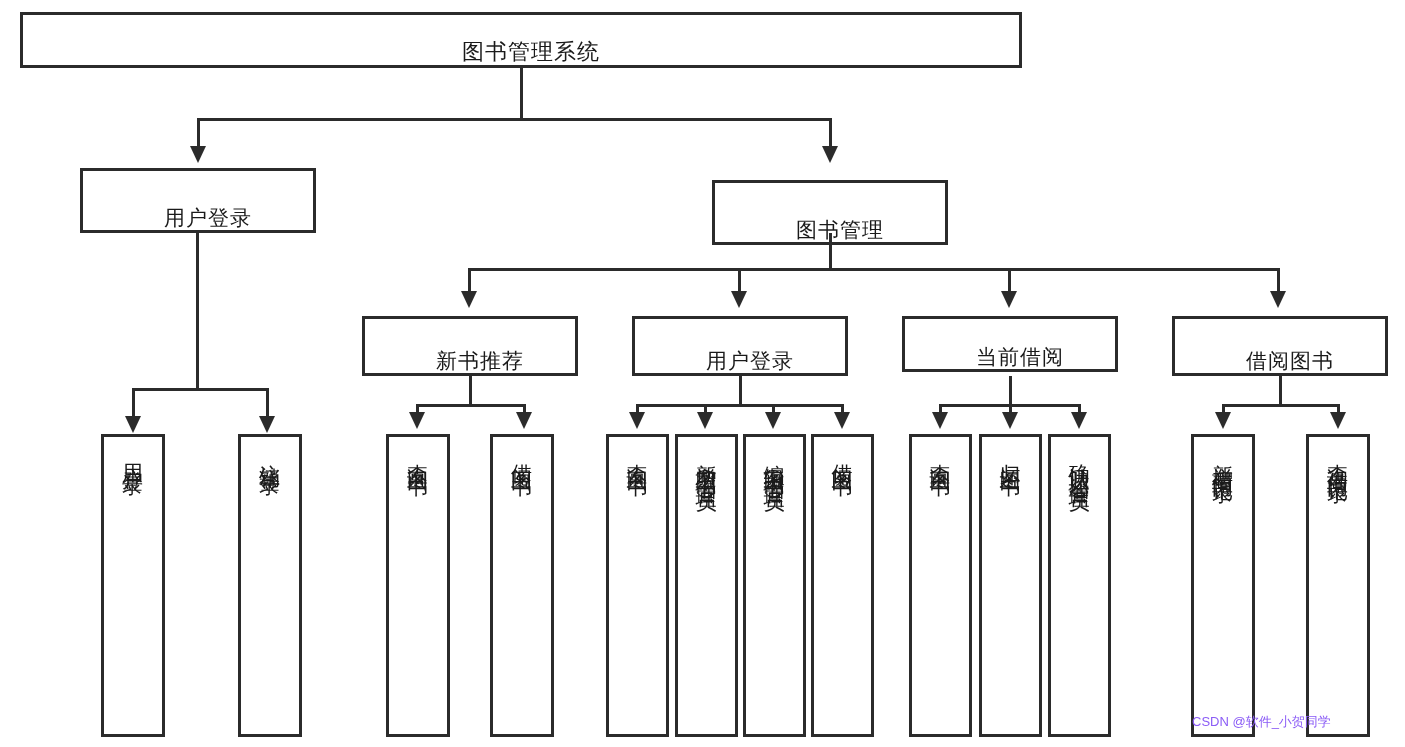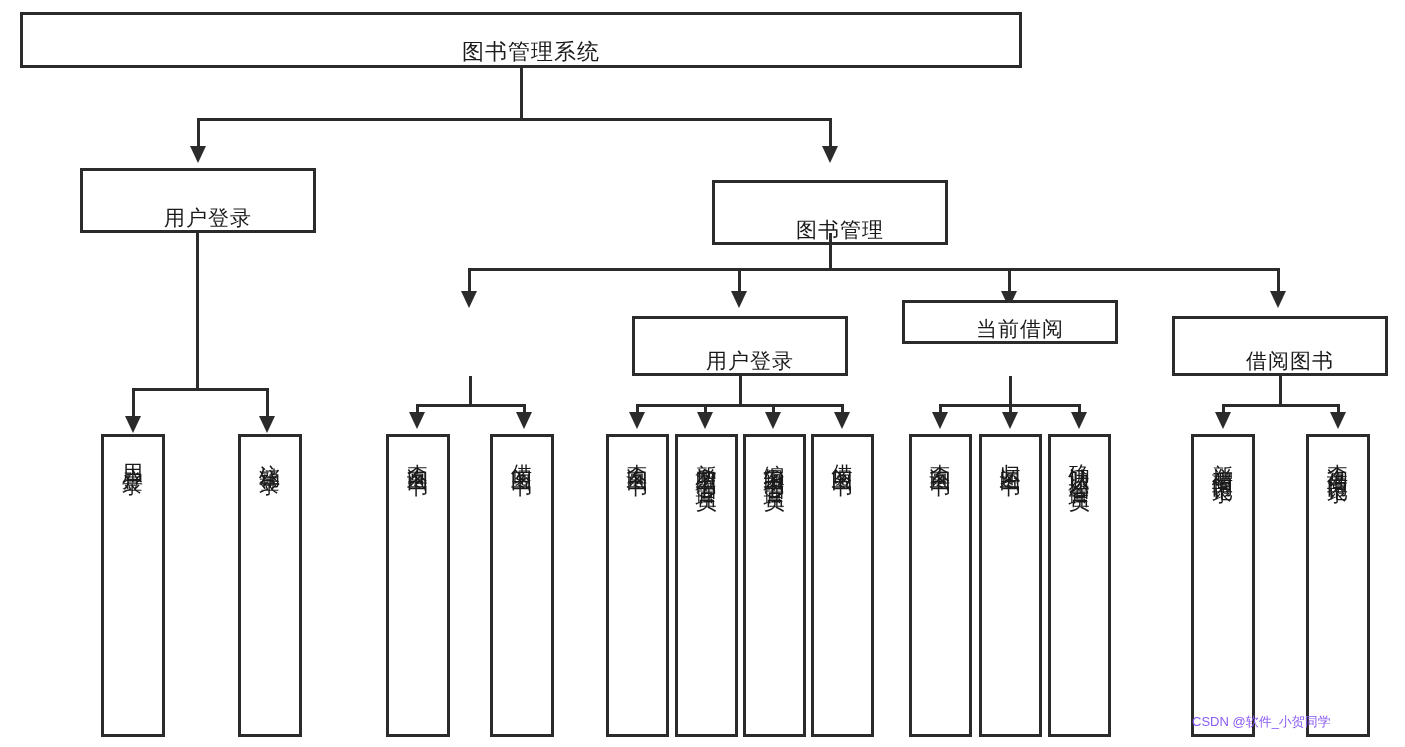--- a/index.html
+++ b/index.html
@@ -114,24 +114,27 @@
   <div class="lnk lnk-h" style="left:468px; top:268px; width:812px; height:3px;"></div>
   <div class="lnk lnk-v" style="left:468px; top:268px; width:3px; height:25px;"></div>
   <div class="arrow" style="left:461px; top:291px;"></div>
   <div class="lnk lnk-v" style="left:738px; top:268px; width:3px; height:25px;"></div>
   <div class="arrow" style="left:731px; top:291px;"></div>
   <div class="lnk lnk-v" style="left:1008px; top:268px; width:3px; height:25px;"></div>
   <div class="arrow" style="left:1001px; top:291px;"></div>
   <div class="lnk lnk-v" style="left:1277px; top:268px; width:3px; height:25px;"></div>
   <div class="arrow" style="left:1270px; top:291px;"></div>
 
+  <div class="node node-h" style="left:362px; top:316px; width:216px; height:60px;">
+    <span>新书推荐</span>
+  </div>
   <div class="node node-h" style="left:632px; top:316px; width:216px; height:60px;">
     <span>用户登录</span>
   </div>
-  <div class="node node-h" style="left:902px; top:300px; width:216px; height:44px;">
+  <div class="node node-h" style="left:902px; top:316px; width:216px; height:56px;">
     <span>当前借阅</span>
   </div>
   <div class="node node-h" style="left:1172px; top:316px; width:216px; height:60px;">
     <span>借阅图书</span>
   </div>
 
   <div class="lnk lnk-v" style="left:469px; top:376px; width:3px; height:28px;"></div>
   <div class="lnk lnk-h" style="left:416px; top:404px; width:110px; height:3px;"></div>
   <div class="lnk lnk-v" style="left:416px; top:404px; width:3px; height:12px;"></div>
   <div class="arrow" style="left:409px; top:412px;"></div>

